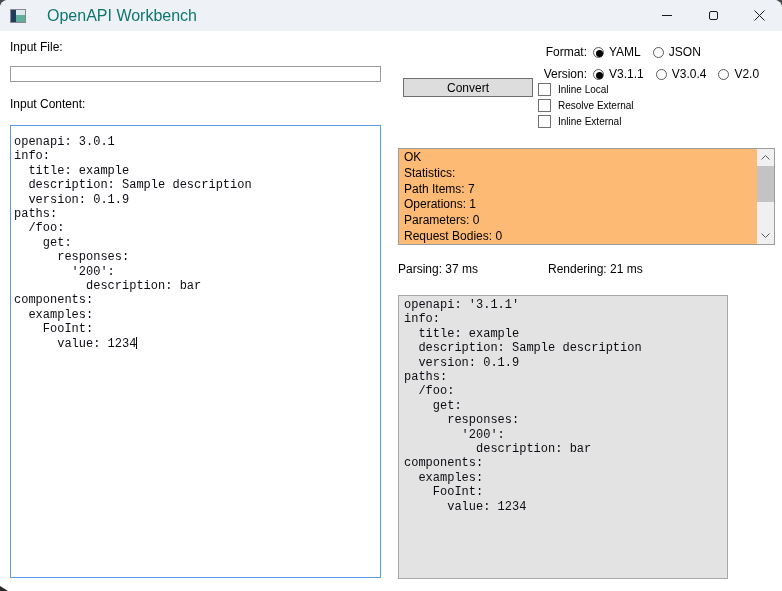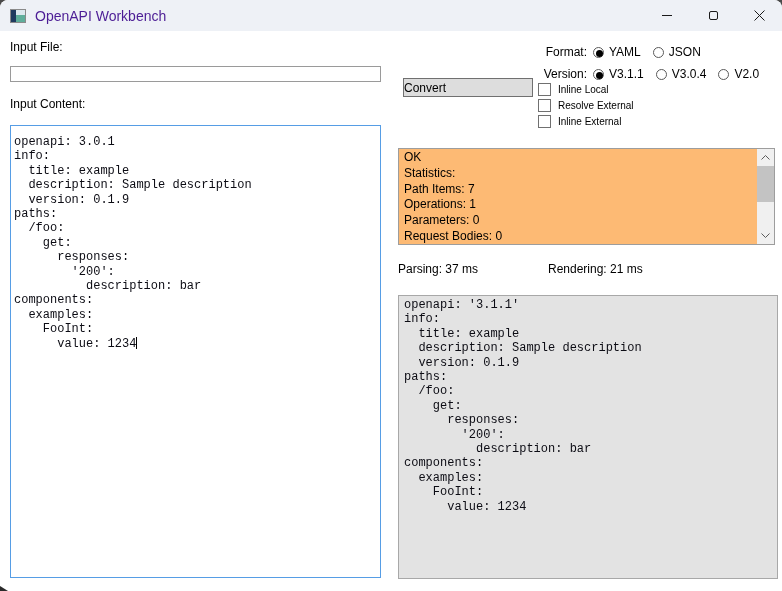--- a/index.html
+++ b/index.html
@@ -8,21 +8,21 @@
     position:absolute; left:0; top:0; width:782px; height:591px;
     background:#ffffff; border-radius:8px 8px 0 0; overflow:hidden;
     font-family:"Liberation Sans", sans-serif; color:#000;
   }
   
   .titlebar {
     position:absolute; left:0; top:0; width:782px; height:31px;
     background:#eef1f6; display:flex; align-items:center;
   }
   .app-icon { margin-left:10px; width:16px; height:16px; flex:0 0 auto; }
-  .title { margin-left:9px; font-size:14px; color:#4c1d95; }
+  .title { margin-left:21px; font-size:16px; color:#0f766e; }
   .win-btns { margin-left:auto; display:flex; height:31px; }
   .win-btn { width:46px; height:31px; display:flex; align-items:center; justify-content:center; }
   .min-glyph { width:10px; height:1px; background:#1a1a1a; display:block; }
   .max-glyph { width:9px; height:9px; border:1px solid #1a1a1a; border-radius:2px; display:block; }
   
   .lbl { position:absolute; font-size:12px; color:#000; white-space:nowrap;text-align:right; }
   
   .input-file {
     position:absolute; left:10px; top:66px; width:371px; height:16px;
     border:1px solid #9a9a9a; background:#fff; font-family:"Liberation Sans",sans-serif;
@@ -32,21 +32,21 @@
     position:absolute; left:10px; top:125px; width:371px; height:453px;
     border:1px solid #569de5; background:#fff; overflow:hidden;
     padding:9px 3px; font-family:"Liberation Mono", monospace;
     font-size:12px; line-height:14.4px; white-space:pre; color:#0c0c14;
   }
   .caret { display:inline-block; width:1px; height:12px; background:#000; vertical-align:-2px; }
   
   .convert-btn {
     position:absolute; left:403px; top:78px; width:130px; height:19px;
     background:#dddddd; border:1px solid #707070; font-size:12px;
-    display:flex; align-items:center; justify-content:flex-start;
+    display:flex; align-items:center; justify-content:center;
     font-family:"Liberation Sans",sans-serif; color:#000;
   }
   .radio-row { position:absolute; height:16px; display:flex; align-items:center; font-size:12px; }
   .radio-row .grp-label { width:47px; text-align:right; margin-right:6px; }
   .radio {
     width:11px; height:11px; border:1px solid #5a5a5a; border-radius:50%;
     background:#fff; margin-right:5px; position:relative; flex:0 0 auto;
   }
   .radio.checked::after {
     content:""; position:absolute; left:2px; top:2px; width:7px; height:7px;
@@ -61,21 +61,21 @@
     position:absolute; left:398px; top:148px; width:377px; height:97px;
     background:#fdba74; border:1px solid #9d9d9d; font-size:12px; overflow:hidden;
   }
   .status-lines { padding:1px 5px; line-height:15.8px; }
   .sb-scroll { position:absolute; right:0; top:0; width:17px; height:95px; background:#f0f0f0; }
   .sb-arrow { position:absolute; left:0; width:17px; height:15px; display:flex; align-items:center; justify-content:center; }
   .sb-arrow.up { top:1px; }
   .sb-arrow.down { bottom:1px; }
   .sb-thumb { position:absolute; left:0; top:17px; width:17px; height:36px; background:#c3c3c3; }
   .output-box {
-    position:absolute; left:398px; top:295px; width:380px; height:284px;
+    position:absolute; left:398px; top:295px; width:330px; height:284px;
     background:#e3e3e3; border:1px solid #a8a8a8; overflow:hidden;
     padding:2px 5px; font-family:"Liberation Mono", monospace;
     font-size:12px; line-height:14.4px; white-space:pre; color:#0c0c14;
   }
   .cursor-artifact {
     position:absolute; left:0px; top:586px; width:8px; height:5px; background:#2a2a2a;
     clip-path:polygon(0 0, 100% 100%, 0 100%);
   }
 </style>
 </head>

